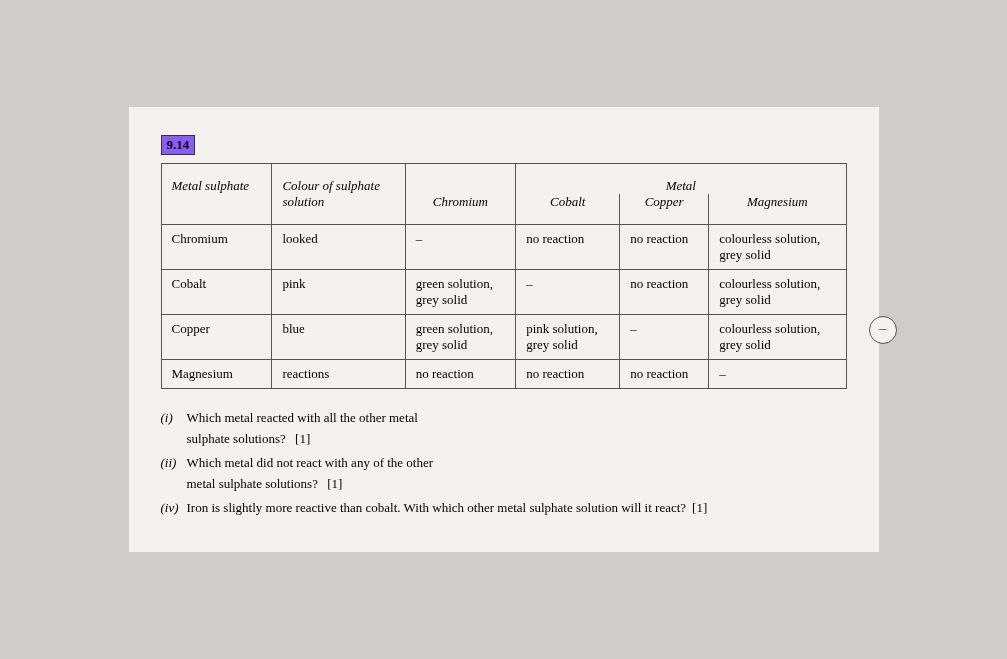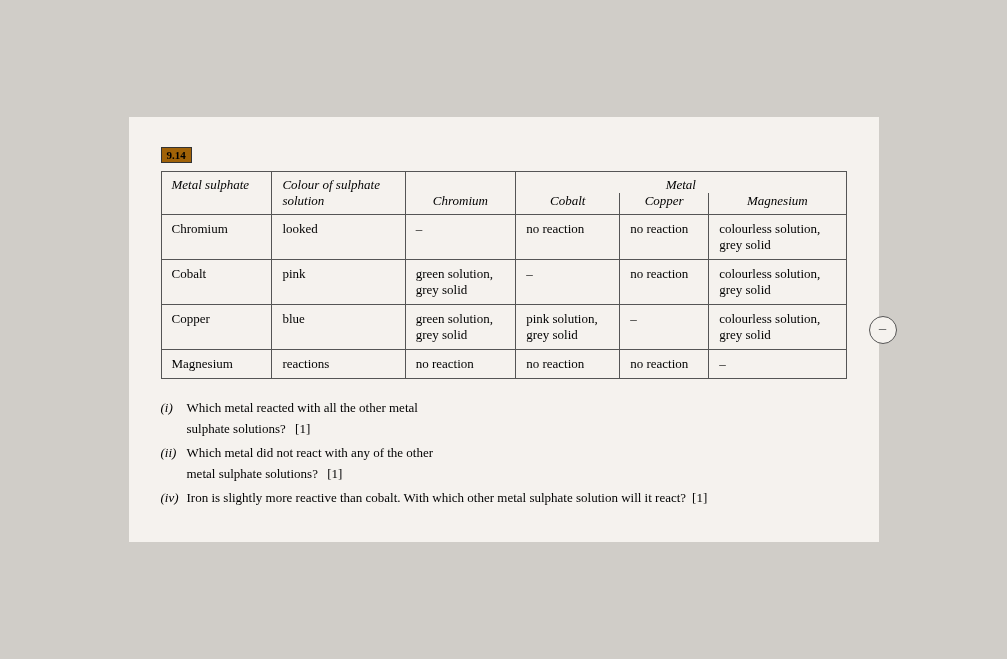--- a/index.html
+++ b/index.html
@@ -21,24 +21,24 @@
       background: #f5f2ee;
       width: 750px;
       padding: 28px 32px 32px 32px;
       position: relative;
     }
 
     .question-number {
       display: inline-block;
       border: 1px solid #333;
       padding: 1px 5px;
-      font-size: 11px;
+      font-size: 13px;
       font-weight: bold;
       margin-bottom: 8px;
-      background: #a16207;
+      background: #8b5cf6;
     }
 
     .intro-text {
       font-size: 13.5px;
       line-height: 1.5;
       margin-bottom: 16px;
       padding-left: 20px;
     }
 
     .intro-text .part-label {
@@ -64,21 +64,21 @@
     thead tr:first-child th {
       border-bottom: none;
     }
 
     thead tr:last-child th {
       border-top: none;
     }
 
     th {
       background: #f5f2ee;
-      padding: 5px 10px;
+      padding: 14px 10px;
       text-align: left;
       font-weight: normal;
       font-style: italic;
     }
 
     th.metals-header {
       text-align: center;
       font-style: italic;
       border-bottom: 1px solid #555;
       padding-bottom: 2px;

